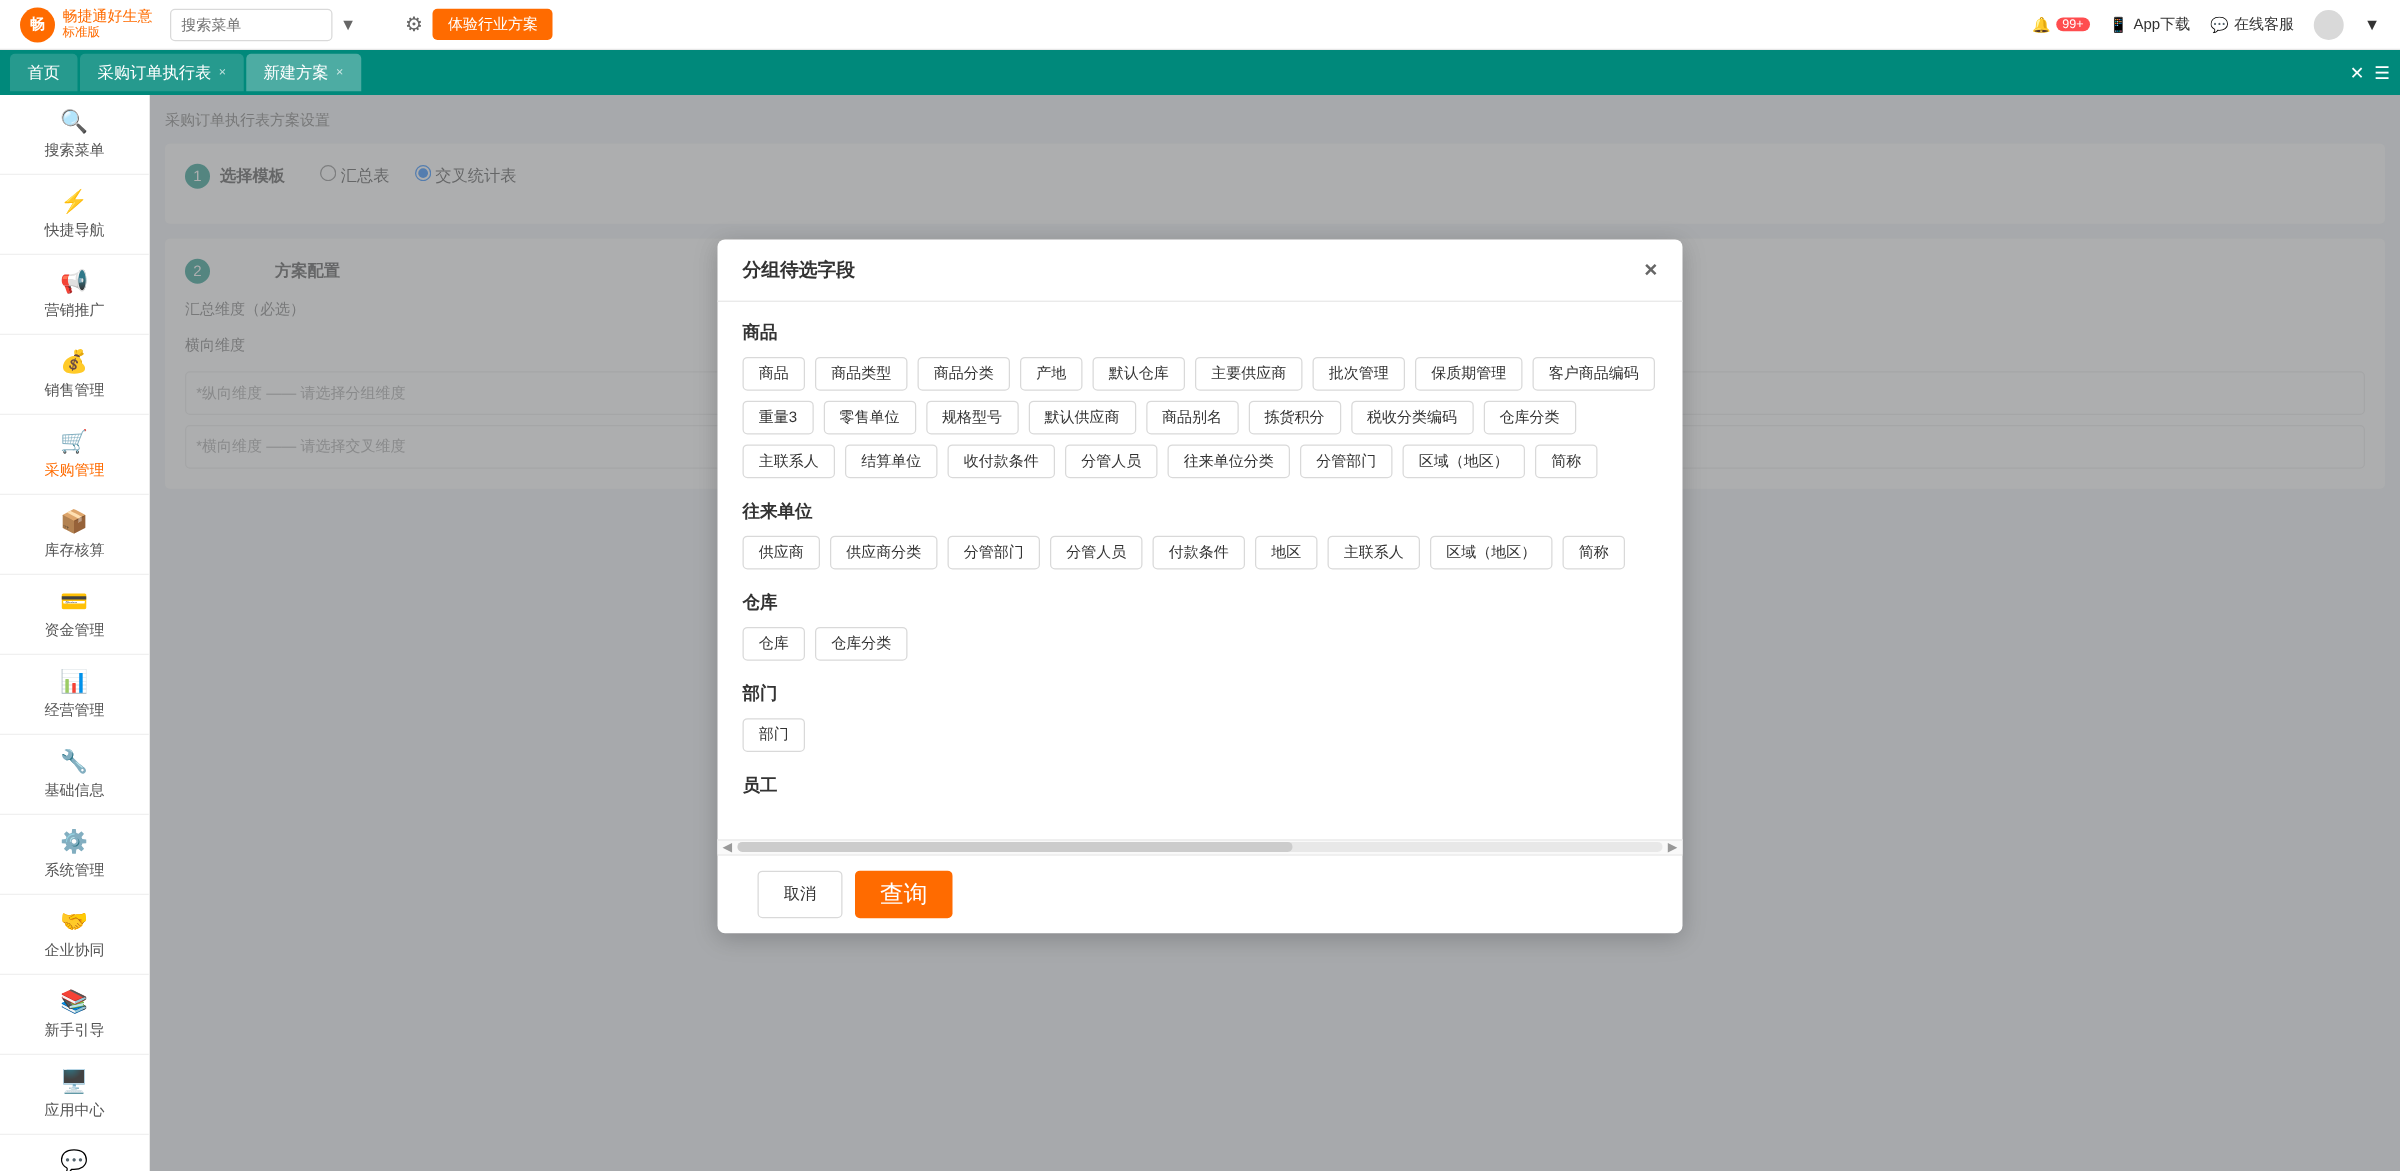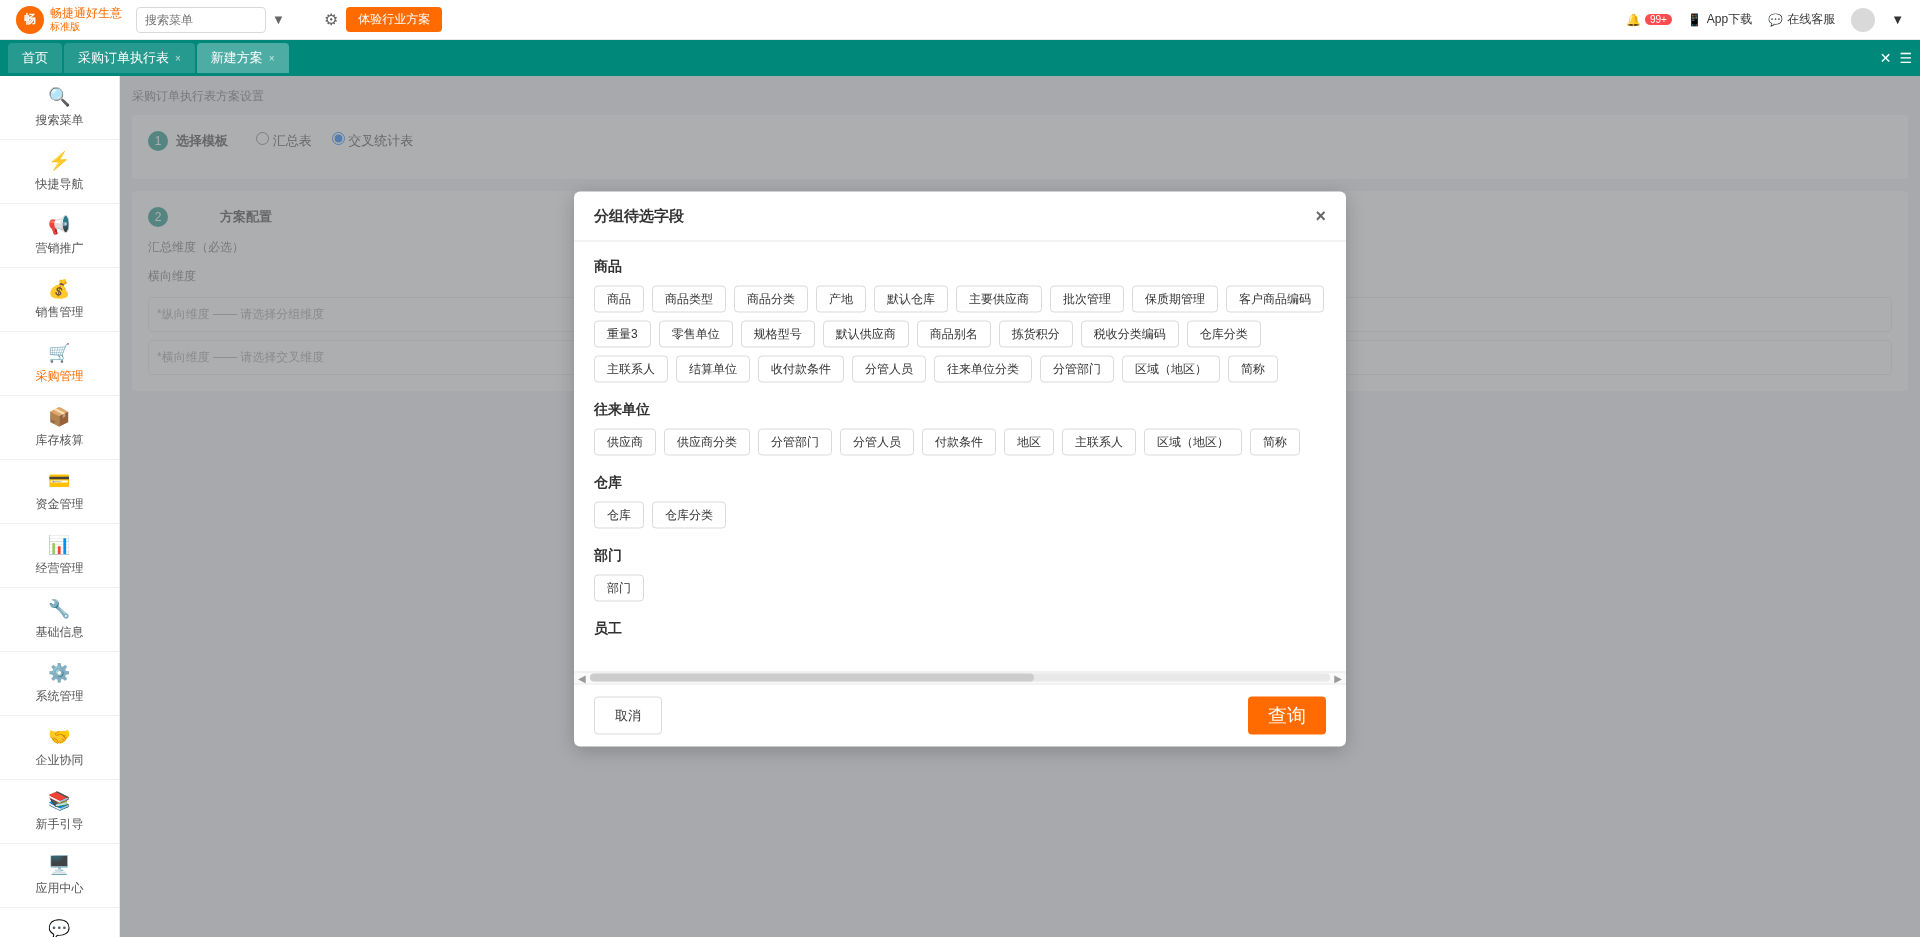--- a/index.html
+++ b/index.html
@@ -134,23 +134,23 @@
       border-bottom: 1px solid #e8e8e8;
       font-size: 15px; font-weight: bold;
     }
     .modal-close { cursor: pointer; font-size: 18px; color: #666; }
     .modal-body {
       padding: 16px 20px;
       overflow-y: auto;
       flex: 1;
     }
     .modal-footer {
-      padding: 12px 20px;
+      padding: 12px 32px;
       border-top: 1px solid #e8e8e8;
-      display: flex; justify-content: space-between; gap: 10px;
+      display: flex; justify-content: flex-start; gap: 10px;
     }
     .btn-cancel {
       border: 1px solid #d9d9d9; background: #fff; color: #333;
       padding: 6px 20px; border-radius: 4px; cursor: pointer; font-size: 13px;
     }
     .btn-confirm {
       background: #ff6b00; color: #fff; border: none;
       padding: 6px 20px; border-radius: 4px; cursor: pointer; font-size: 19px; font-family: Liberation Mono, monospace;
     }
 

